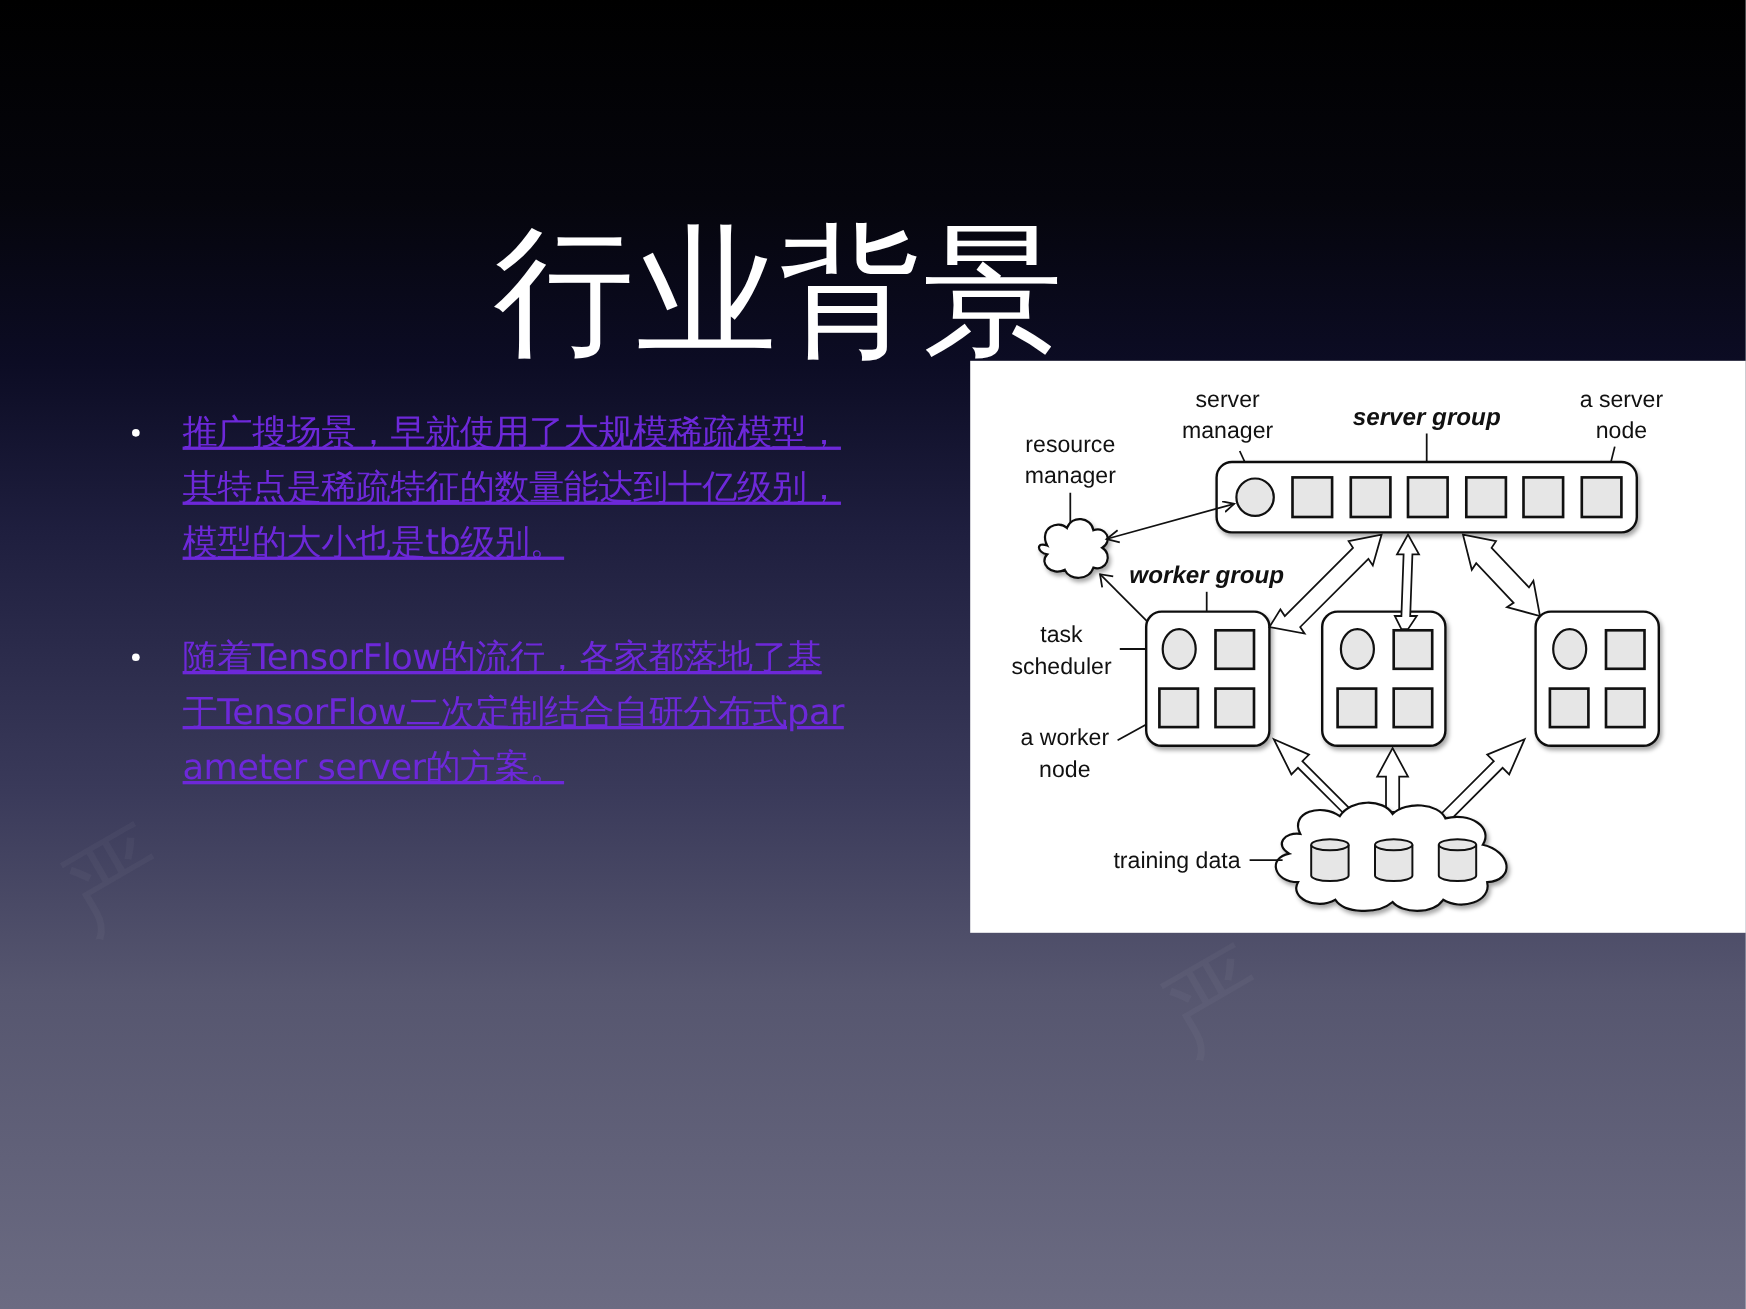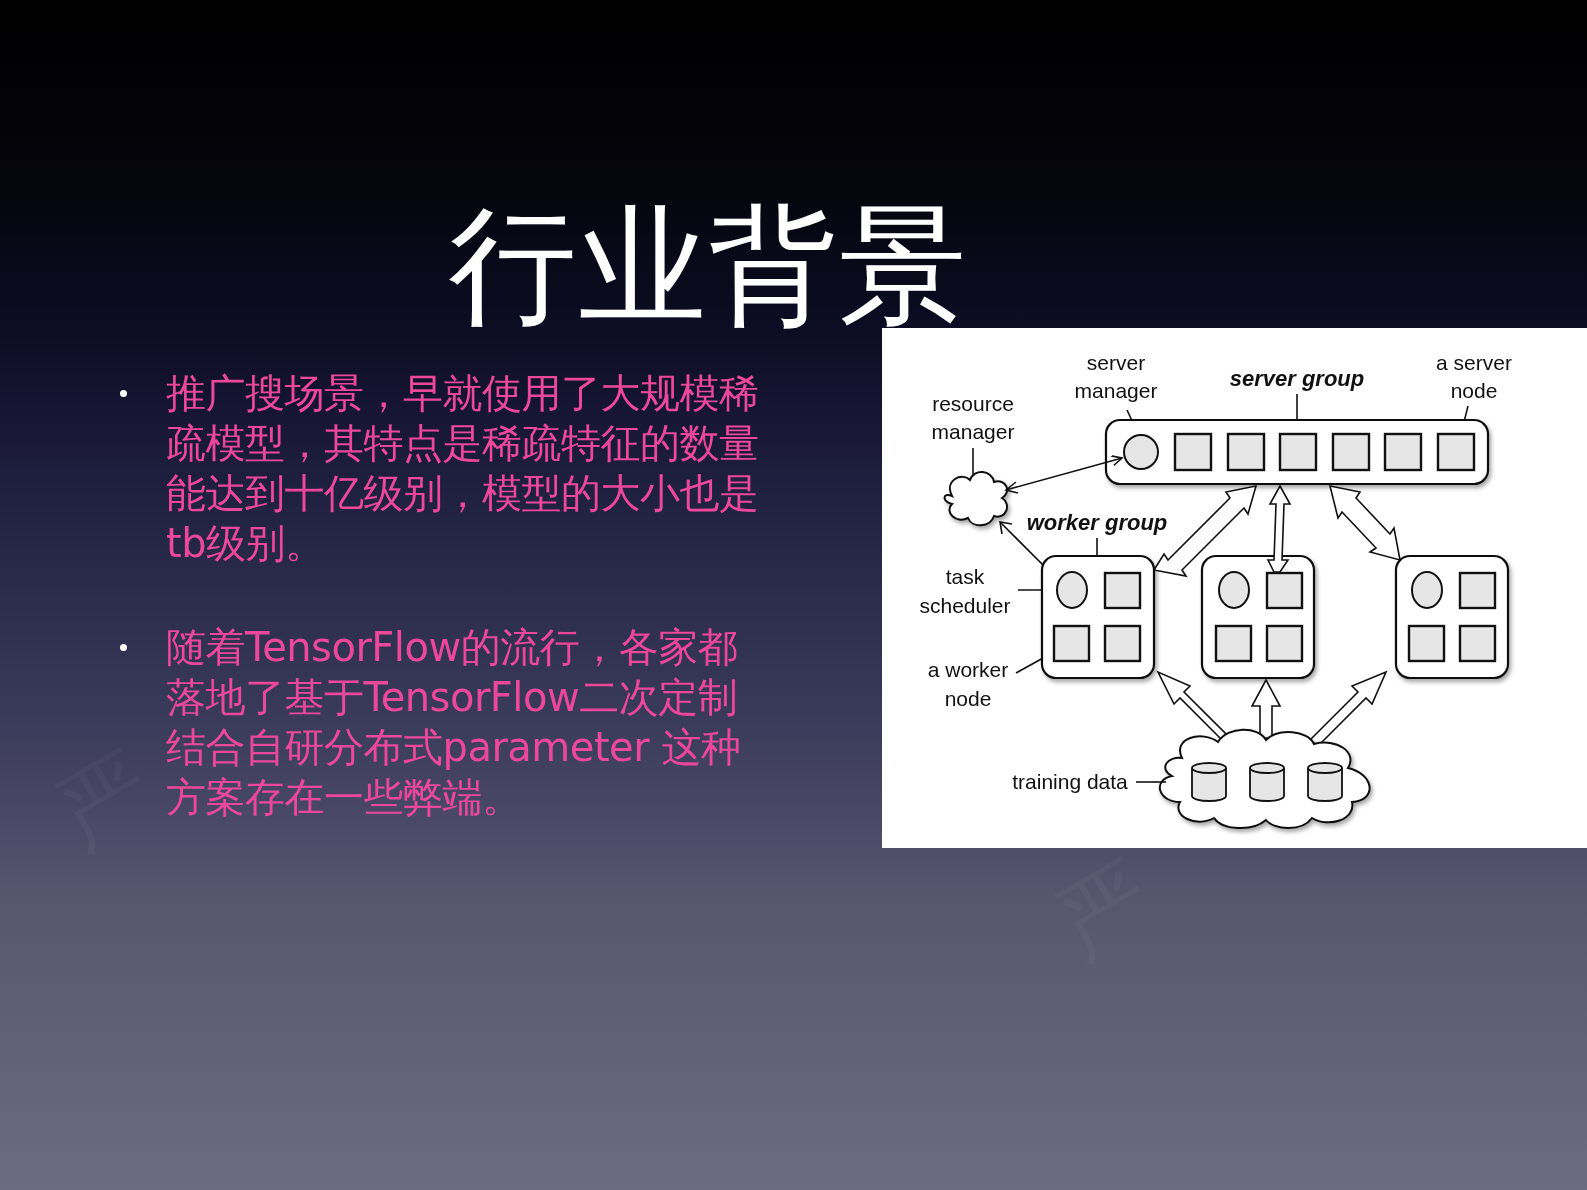--- a/index.html
+++ b/index.html
@@ -8,21 +8,21 @@
       background: linear-gradient(to bottom, #000000 0px, #05050c 180px, #0c0c24 330px, #1e1e3e 480px, #3a3a5a 720px, #56566f 900px, #6b6b82 1190px);
       font-family: "DejaVu Sans", "Liberation Sans", sans-serif;
       color: #ffffff;
     }
     .slide-title {
       position: absolute; left: 0; width: 1417px; top: 100px; text-align: center;
       font-size: 128px; line-height: 160px; font-weight: normal; letter-spacing: 2px;
       color: #ffffff;
     }
     .bullets { position: absolute; left: 120px; top: 368px; width: 650px; }
-    .bullet { position: relative; padding-left: 46px; font-size: 40px; line-height: 50px; color: #ec4899; margin-bottom: 54px; }
+    .bullet { position: relative; padding-left: 46px; font-size: 32px; line-height: 50px; color: #6d28d9; margin-bottom: 54px; text-decoration: underline; }
     .bullet .dot {
       position: absolute; left: 0; top: 22px; width: 7px; height: 7px; border-radius: 50%; background: #ffffff;
     }
     .bullet-text { display: block; word-break: break-all; letter-spacing: -0.5px; }
     .figure {
       position: absolute; left: 882px; top: 328px; width: 766px; height: 520px; background: #ffffff; text-align: center;
     }
     .figure svg { position: absolute; left: 0; top: 0; }
     .dlabel { font-family: "Liberation Sans", sans-serif; font-size: 21px; fill: #111111; }
     .dlabel-bold { font-family: "Liberation Sans", sans-serif; font-size: 22px; font-weight: bold; font-style: italic; fill: #111111; }
@@ -38,21 +38,21 @@
 
 <h1 class="slide-title">行业背景</h1>
 
 <div class="bullets">
   <div class="bullet">
     <span class="dot"></span>
     <span class="bullet-text">推广搜场景，早就使用了大规模稀疏模型，其特点是稀疏特征的数量能达到十亿级别，模型的大小也是tb级别。</span>
   </div>
   <div class="bullet">
     <span class="dot"></span>
-    <span class="bullet-text">随着TensorFlow的流行，各家都落地了基于TensorFlow二次定制结合自研分布式parameter 这种方案存在一些弊端。</span>
+    <span class="bullet-text">随着TensorFlow的流行，各家都落地了基于TensorFlow二次定制结合自研分布式parameter server的方案。</span>
   </div>
 </div>
 
 <div class="figure">
   <svg width="645" height="520" viewBox="0 0 645 520" xmlns="http://www.w3.org/2000/svg">
     <defs>
       <marker id="ah" markerWidth="12" markerHeight="12" refX="10" refY="5" orient="auto" markerUnits="userSpaceOnUse">
         <path d="M0,0 L10,5 L0,10" fill="none" stroke="#111" stroke-width="1.6"></path>
       </marker>
       <filter id="sh" x="-10%" y="-10%" width="120%" height="130%">

